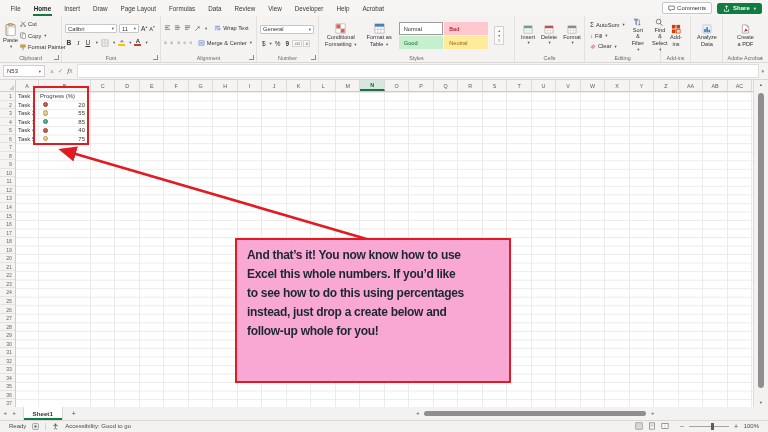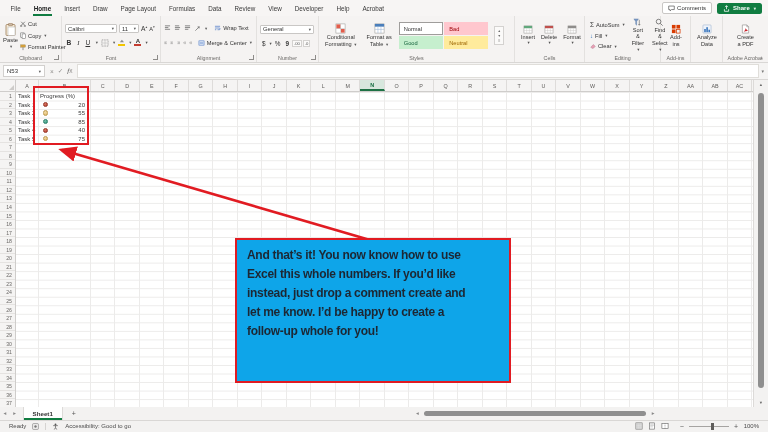--- a/index.html
+++ b/index.html
@@ -587,25 +587,25 @@
 
     <svg class="arrow-svg" width="753" height="327" viewBox="0 0 753 327">
       <defs>
         <marker id="ah" markerWidth="8" markerHeight="8" refX="5.5" refY="3" orient="auto">
           <path id="ahp" d="M0 0 L7 3 L0 6 Z" fill="#e11b22"></path>
         </marker>
       </defs>
       <line id="arrowline" x1="370" y1="160" x2="62" y2="70" stroke="#e11b22" stroke-width="2.6" marker-end="url(#ah)"></line>
     </svg>
 
-    <div class="annotation" id="annotation" style="background: #0ea5e9; border-color: rgb(225, 27, 34);">
+    <div class="annotation" id="annotation" style="background: #f9a8d4; border-color: rgb(225, 27, 34);">
         <div class="ann-line">And that’s it! You now know how to use</div>
         <div class="ann-line">Excel this whole numbers. If you’d like</div>
-        <div class="ann-line">instead, just drop a comment create and</div>
-        <div class="ann-line">let me know. I’d be happy to create a</div>
+        <div class="ann-line">to see how to do this using percentages</div>
+        <div class="ann-line">instead, just drop a create below and</div>
         <div class="ann-line">follow-up whole for you!</div>
       </div>
 
     <div class="vscroll">
       <span class="varrow" style="top:2px">▴</span>
       <div class="vthumb"></div>
       <span class="varrow" style="bottom:2px">▾</span>
     </div>
   </div>
 

